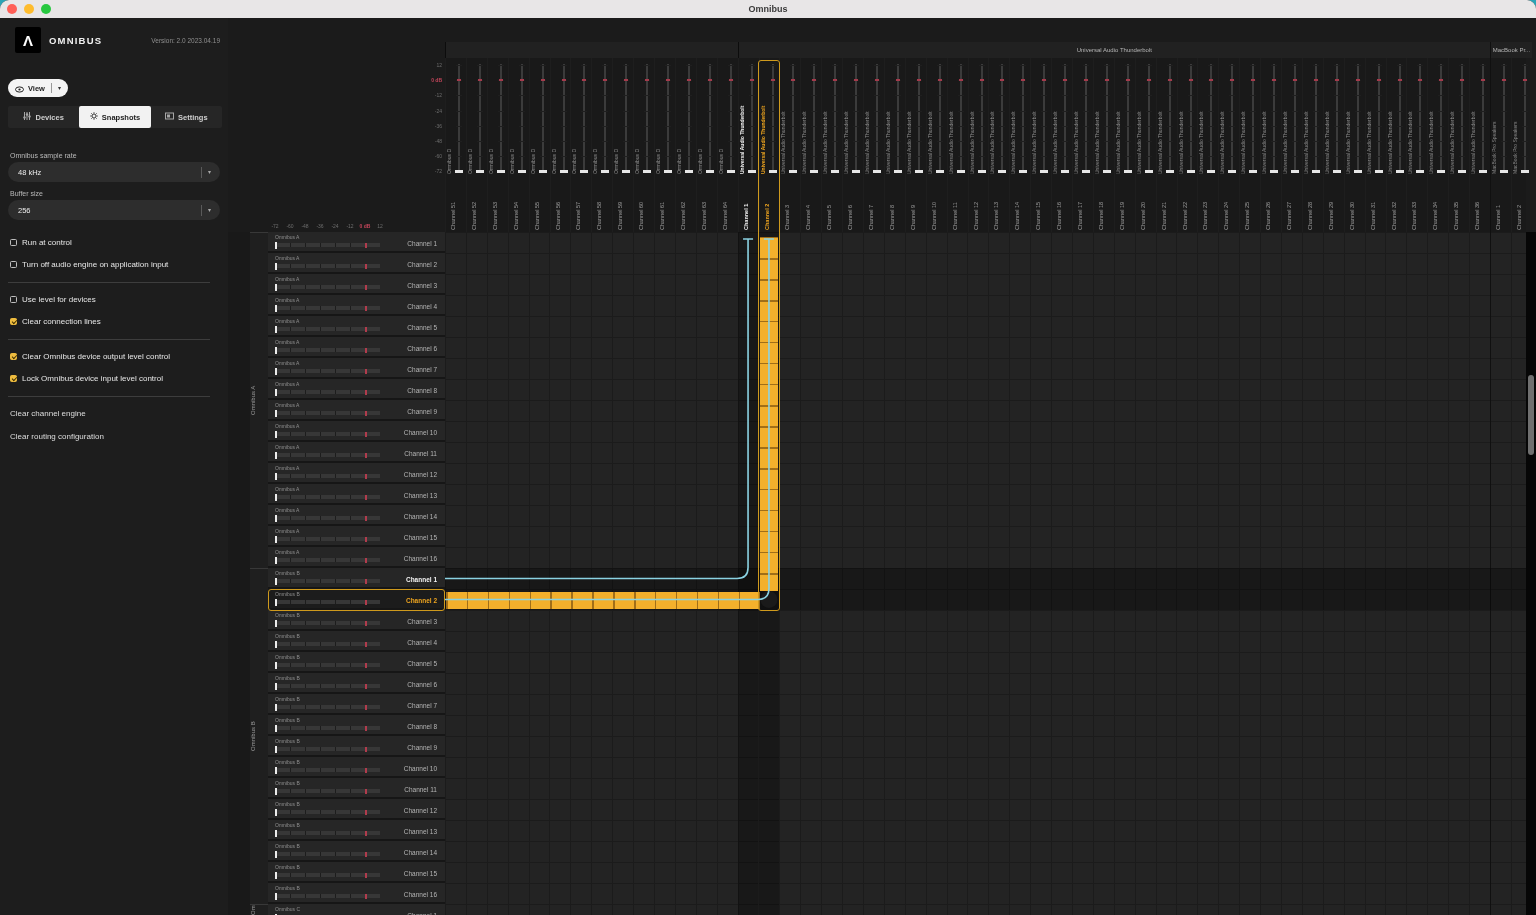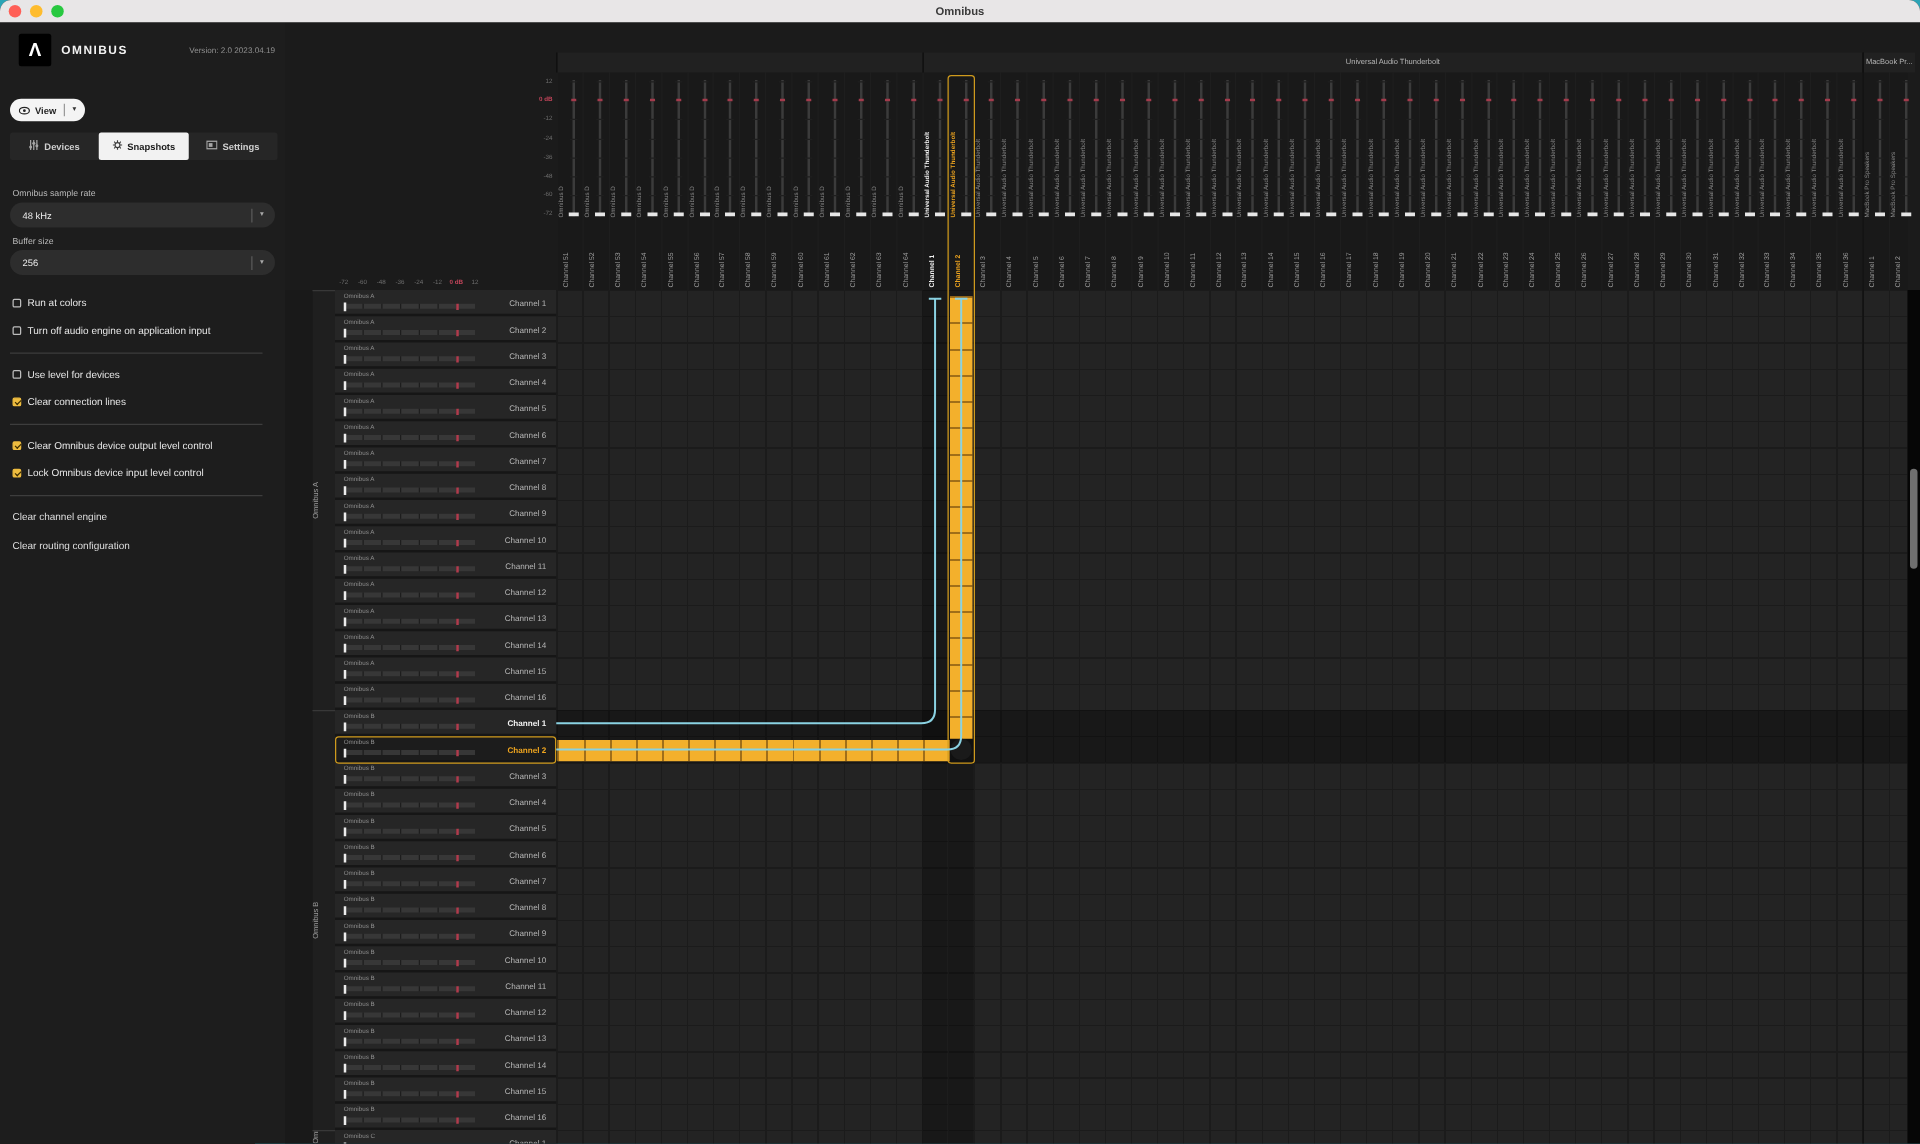--- a/index.html
+++ b/index.html
@@ -164,21 +164,21 @@
         </div>
         <div class="field-label" style="margin-top:8px;">Buffer size</div>
         <div class="select">
           <span>256</span>
           <span class="sep"></span>
             <span class="caret">▾</span>
         </div>
         <div id="cbx-area" style="margin-top:18px;">
             <div class="cbx-row">
               <div class="cbx"></div>
-              <span class="cbx-label">Run at colors</span>
+              <span class="cbx-label">Run at control</span>
             </div>
             <div class="cbx-row">
               <div class="cbx"></div>
               <span class="cbx-label">Turn off audio engine on application input</span>
             </div>
             <div class="hr"></div>
             <div class="cbx-row">
               <div class="cbx"></div>
               <span class="cbx-label">Use level for devices</span>
             </div>

